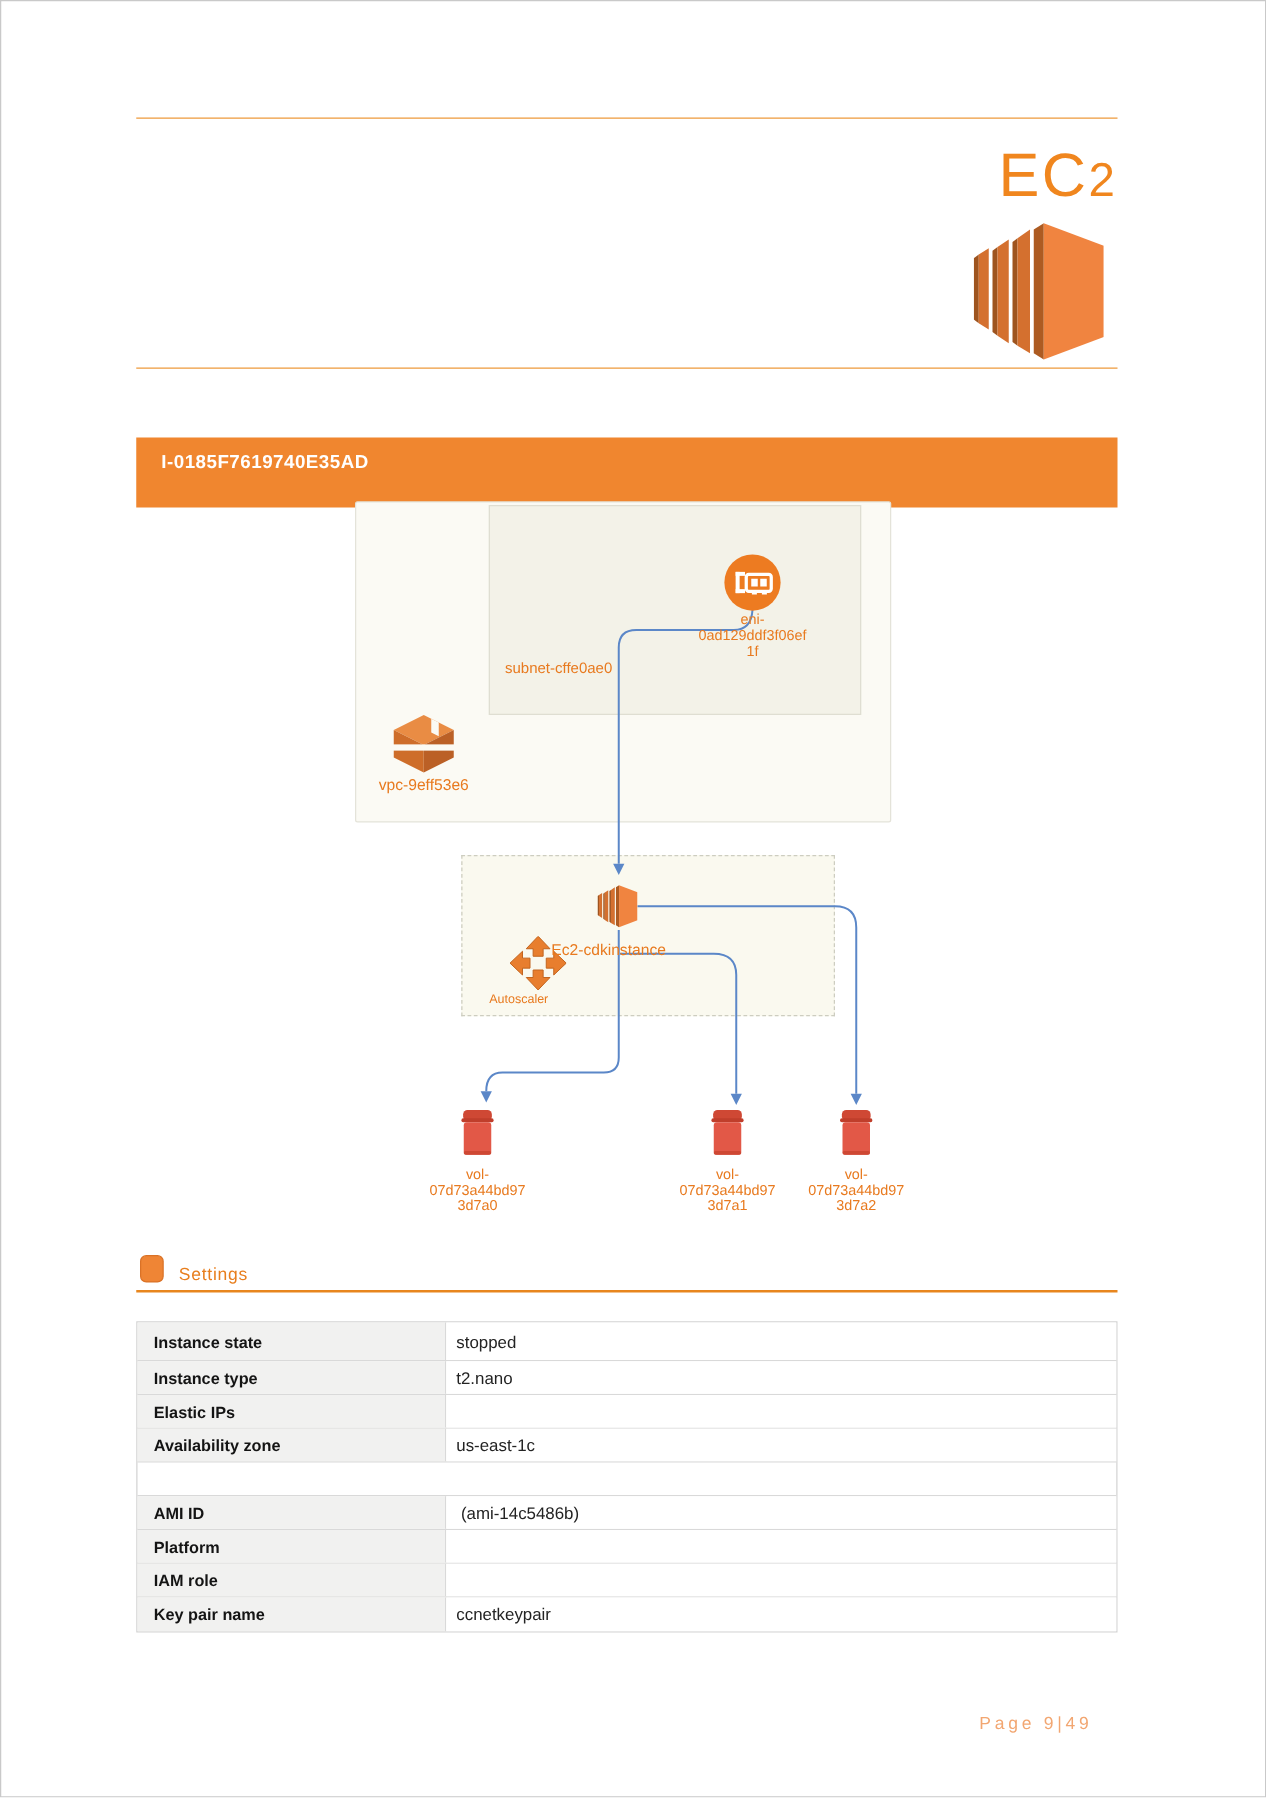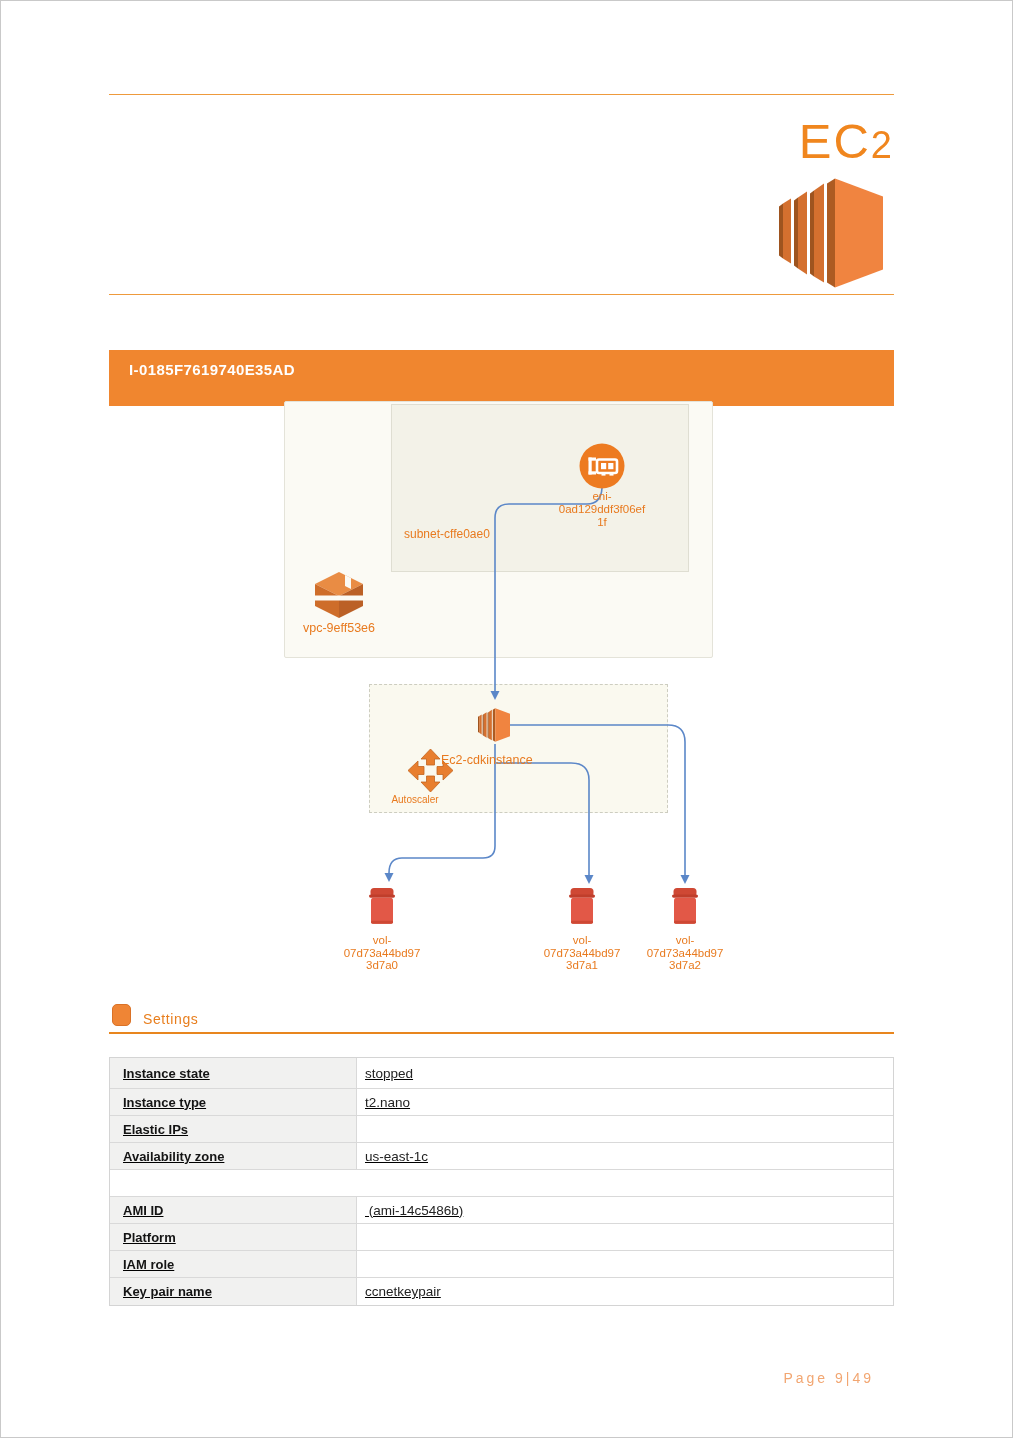--- a/index.html
+++ b/index.html
@@ -92,21 +92,21 @@
   .settings-underline {
     position: absolute; left: 108px; top: 1031px; width: 785px; height: 2px;
     background: #e8861e;
   }
 
   
   .s-table {
     position: absolute; left: 108px; top: 1056px; width: 785px;
     border: 1px solid #d4d4d4; background: #ffffff;
   }
-  .s-row { display: flex; height: 27px; border-bottom: 1px solid #d9d9d9; text-decoration: underline; }
+  .s-row { display: flex; height: 27px; border-bottom: 1px solid #d9d9d9; }
   .s-row:first-child { height: 31px; }
   .s-row:last-child { border-bottom: none; }
   .s-label {
     width: 247px; background: #f1f1f0; border-right: 1px solid #d9d9d9;
     font-weight: bold; font-size: 13px; color: #141414;
     display: flex; align-items: center; padding-left: 13px;
   }
   .s-value {
     flex: 1; background: #ffffff; font-size: 13.5px; color: #232323;
     display: flex; align-items: center; padding-left: 8px; white-space: pre;

